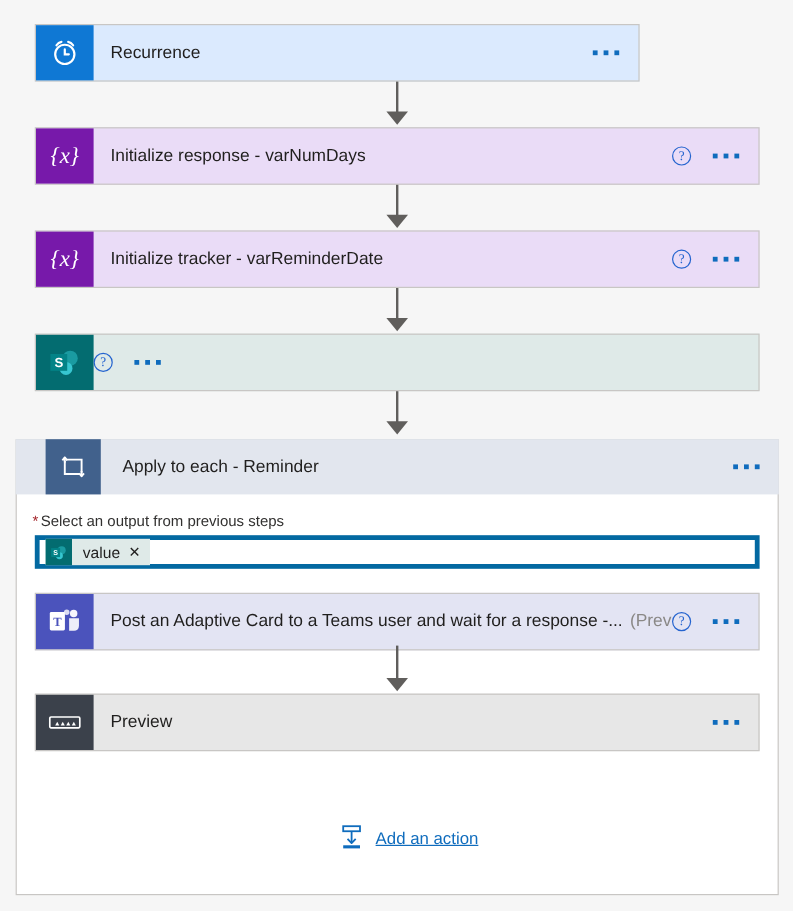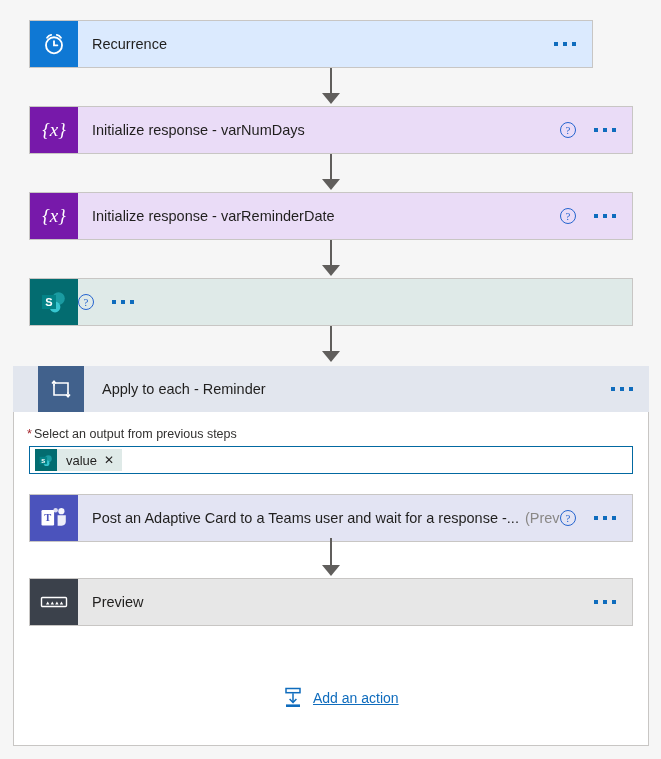--- a/index.html
+++ b/index.html
@@ -78,21 +78,21 @@
     background: #0f6cbd;
     display: block;
   }
 
   
   .node {
     position: absolute;
   }
 
   
-  #node-recurrence   { left: 29px;  top: 20px;  width: 564px; }
+  #node-recurrence   { left: 29px;  top: 20px;  width: 504px; }
   #node-varnumdays   { left: 29px;  top: 106px; width: 604px; }
   #node-varreminder  { left: 29px;  top: 192px; width: 604px; }
   #node-getitems     { left: 29px;  top: 278px; width: 604px; }
 
   .bg-recurrence { background: #dbeafe; }
   .bg-variable   { background: #eadcf7; }
   .bg-sharepoint { background: #dfeae8; }
   .bg-teams      { background: #e3e4f3; }
   .bg-gray       { background: #e7e7e7; }
   .bg-loopbody   { background: #e2e6ee; padding-left: 25px; }
@@ -173,21 +173,21 @@
   }
   #field-label .req { color: #a4262c; margin-right: 2px; }
 
   #token-input {
     position: absolute;
     left: 29px;
     top: 446px;
     width: 604px;
     height: 28px;
     background: #fff;
-    border: 1px solid #0369a1;
+    border: 4px solid #0369a1;
     box-sizing: border-box;
     display: flex;
     align-items: center;
     padding-left: 5px;
   }
   .token {
     display: flex;
     align-items: center;
     height: 22px;
     background: #dfeae8;
@@ -286,21 +286,21 @@
     <div class="head"></div>
 </div>
 
 <div class="node card bg-variable" id="node-varreminder">
   <div class="card-icon ic-purple">
     <svg width="34" height="26" viewBox="0 0 34 26">
       <text x="17" y="19" text-anchor="middle" fill="#ffffff" font-size="19" font-family="Liberation Serif, serif" font-style="italic">{x}</text>
     </svg>
   </div>
   <div class="card-title">
-    <span>Initialize response - varReminderDate</span>
+    <span>Initialize tracker - varReminderDate</span>
   </div>
   <div class="card-right">
     <div class="help-icon">?</div>
     <div class="ellipsis">
         <i></i>
         <i></i>
         <i></i>
       </div>
   </div>
 </div>

